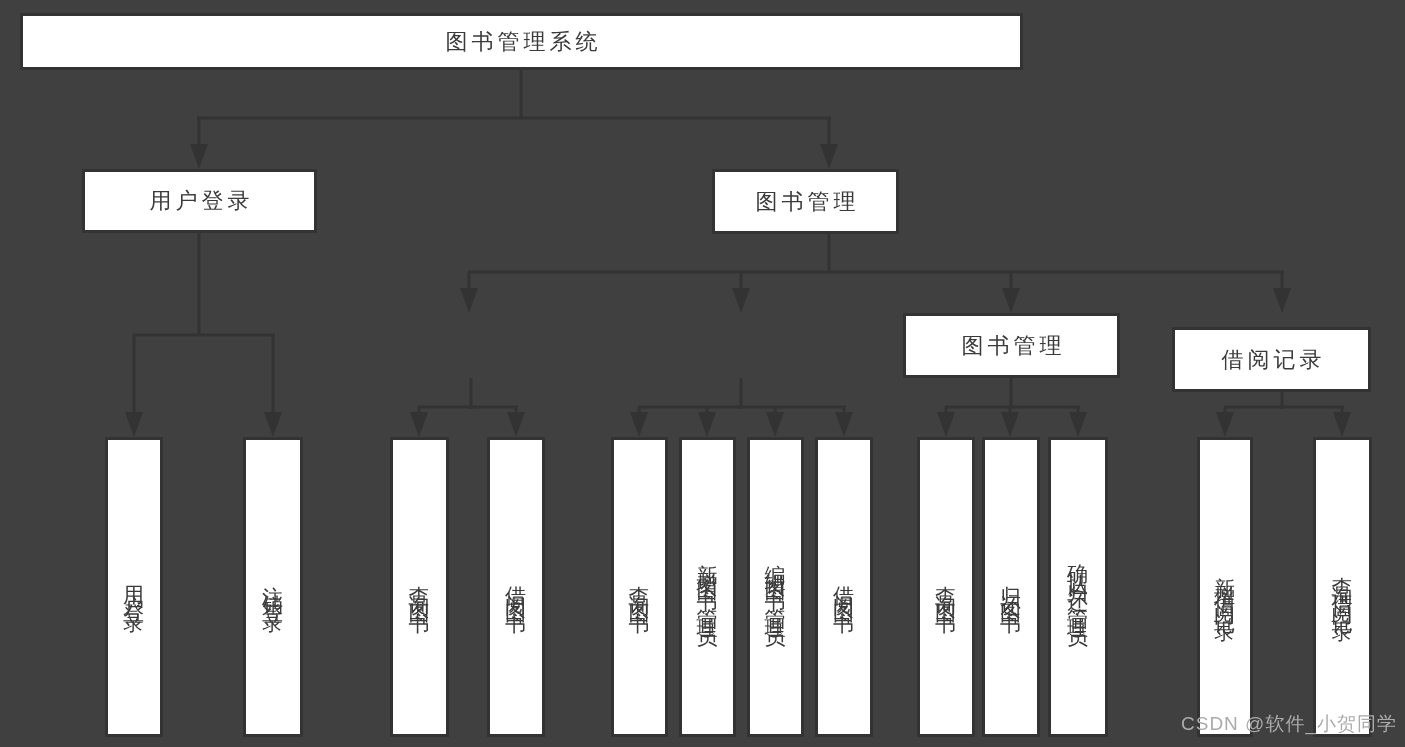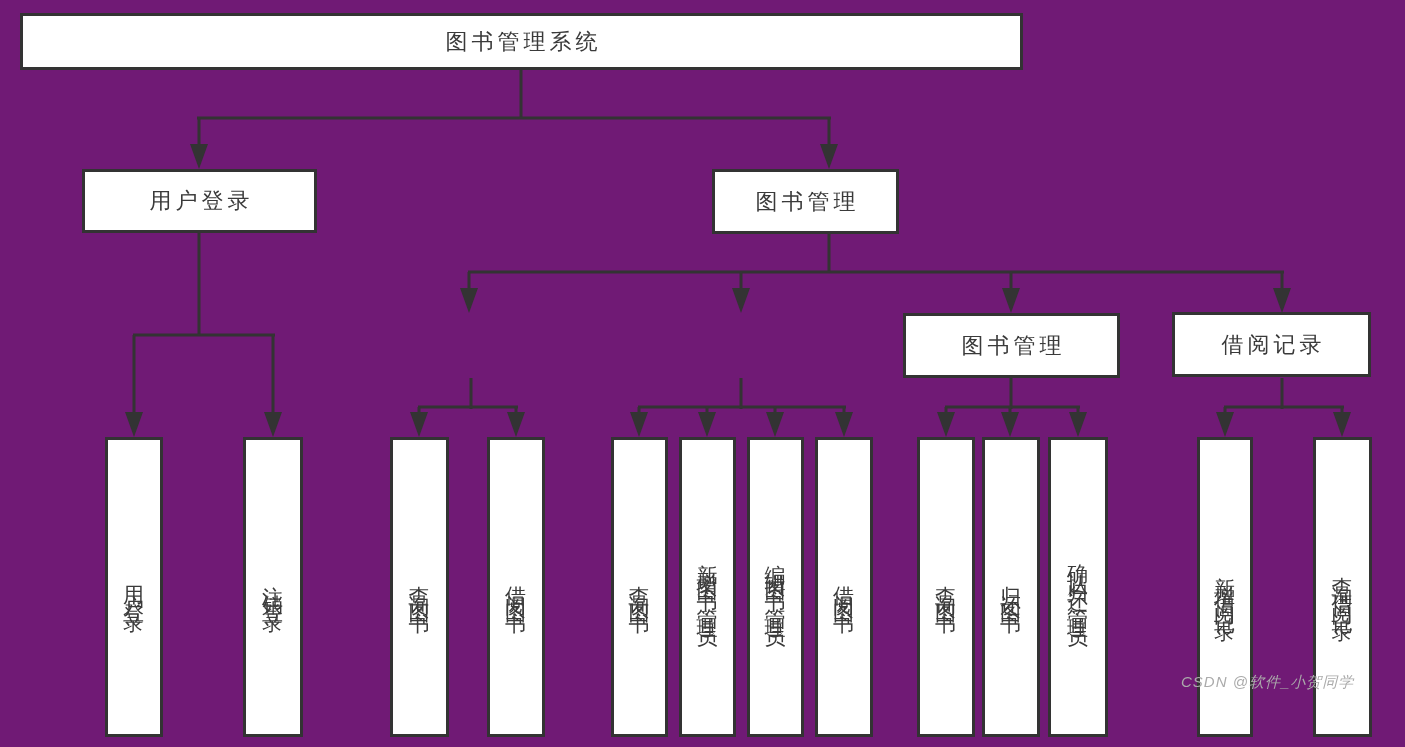--- a/index.html
+++ b/index.html
@@ -1,20 +1,20 @@
 <!DOCTYPE html>
 <html><head>
 <meta charset="utf-8">
 <style>
   html, body { margin: 0; padding: 0; background: #ffffff; }
   .canvas {
     position: relative;
     width: 1405px;
     height: 747px;
-    background: #701a75;
+    background: #404040;
     font-family: "Liberation Sans", sans-serif;
     overflow: hidden;
     text-align: center;
   }
   .connector-layer {
     position: absolute;
     left: 0; top: 0;
     width: 1405px; height: 747px;
     z-index: 1;
   }
@@ -38,27 +38,26 @@
   .box-v span {
     writing-mode: vertical-rl;
     font-size: 21px;
     letter-spacing: 9px;
     line-height: 1;
     white-space: nowrap;
   }
   .watermark {
     position: absolute;
     left: 1181px;
-    top: 673px;
-    font-size: 15px;
+    top: 711px;
+    font-size: 19px;
     color: #ababab;
     letter-spacing: 1px;
     white-space: nowrap;
     z-index: 3;
-    font-style: italic;
   }
 </style>
 </head>
 <body>
 
 <div class="canvas">
 
   <svg class="connector-layer" width="1405" height="747" viewBox="0 0 1405 747" xmlns="http://www.w3.org/2000/svg">
       <line x1="521" y1="69" x2="521" y2="118" stroke="#333333" stroke-width="3"></line>
       <line x1="197" y1="118" x2="831" y2="118" stroke="#333333" stroke-width="3"></line>
@@ -121,21 +120,21 @@
   <div class="box box-h" style="left:82px; top:169px; width:235px; height:64px">
     <span>用户登录</span>
   </div>
   <div class="box box-h" style="left:712px; top:169px; width:187px; height:65px">
     <span>图书管理</span>
   </div>
 
   <div class="box box-h" style="left:903px; top:313px; width:217px; height:65px">
     <span>图书管理</span>
   </div>
-  <div class="box box-h" style="left:1172px; top:312px; width:199px; height:65px">
+  <div class="box box-h" style="left:1172px; top:327px; width:199px; height:65px">
     <span>借阅记录</span>
   </div>
 
   <div class="box box-v" style="left:105px; top:437px; width:58px; height:300px">
     <span>用户登录</span>
   </div>
   <div class="box box-v" style="left:243px; top:437px; width:60px; height:300px">
     <span>注销登录</span>
   </div>
 

